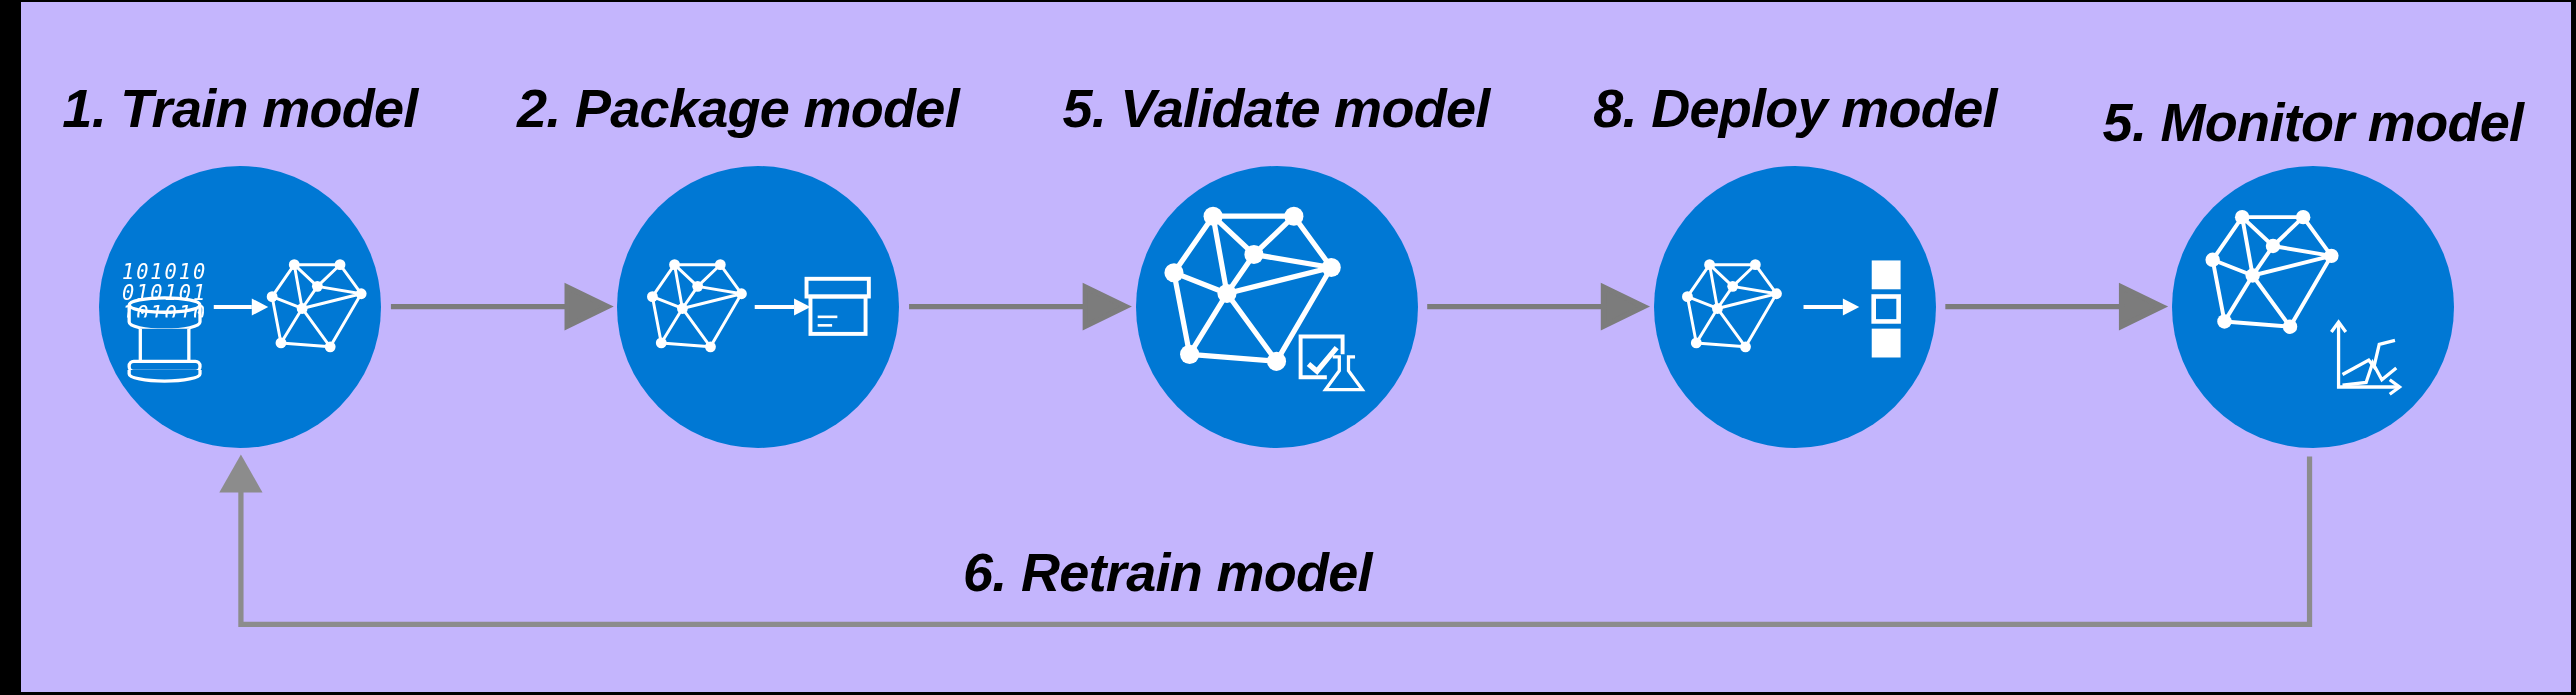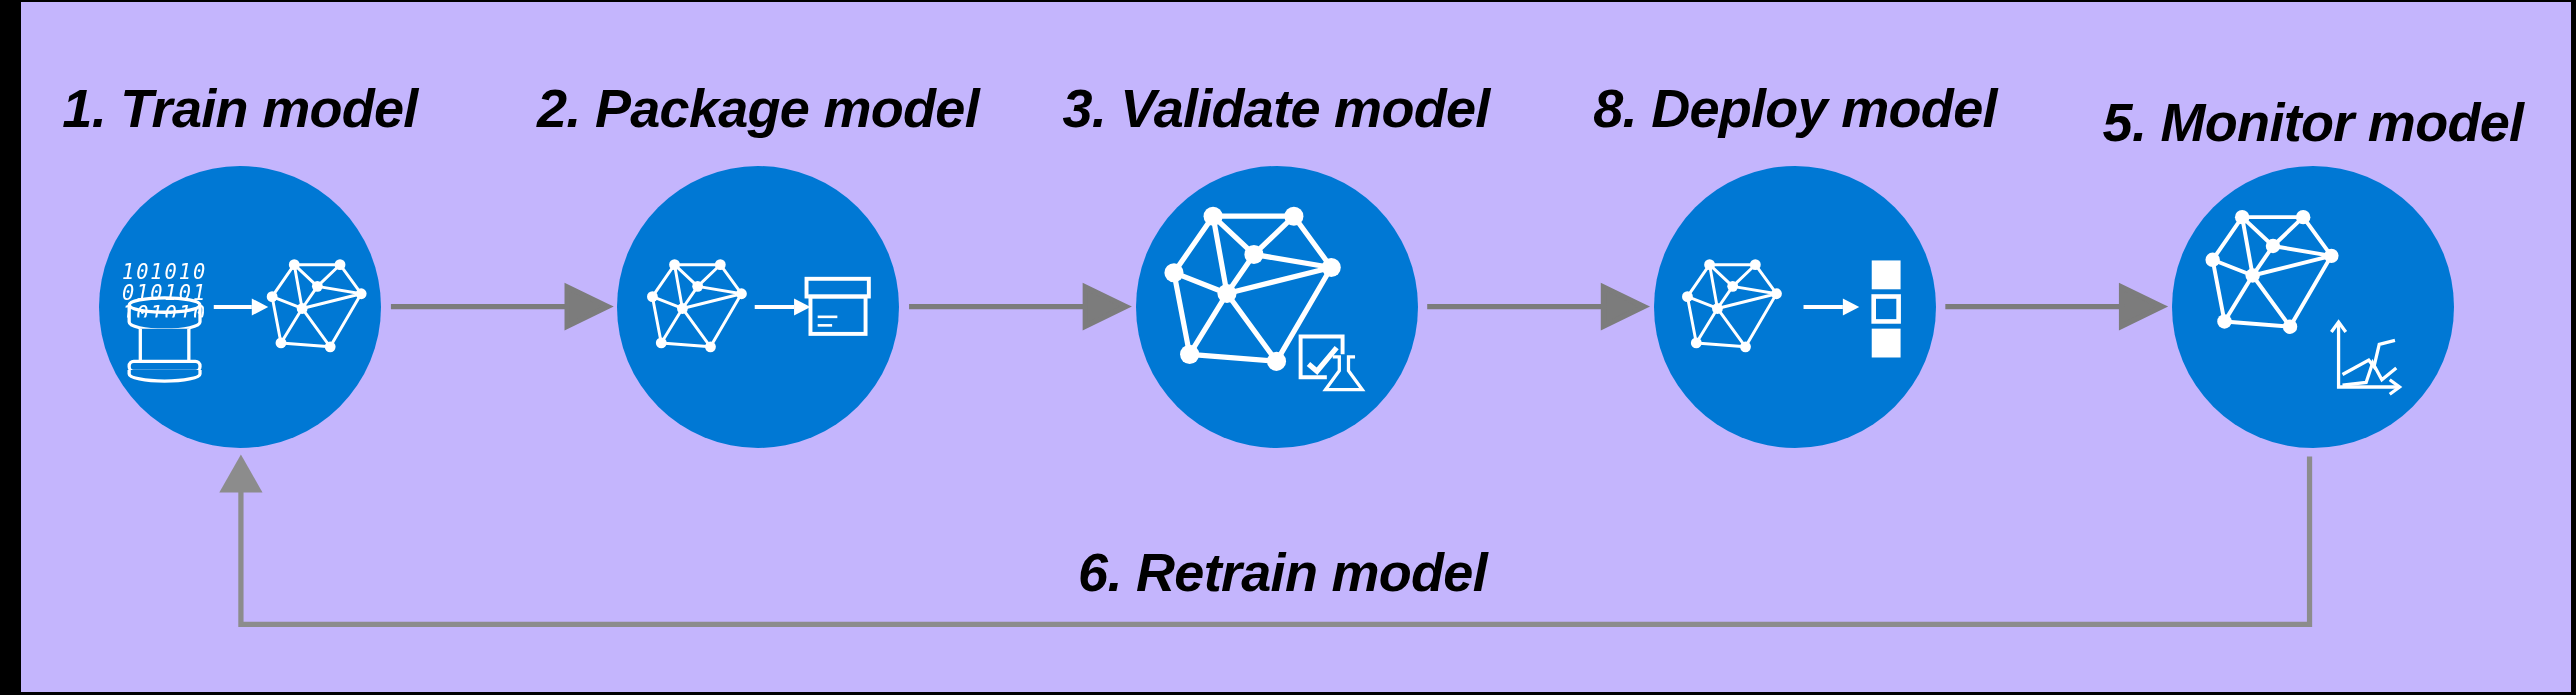--- a/index.html
+++ b/index.html
@@ -25,21 +25,21 @@
     position:absolute;width:524px;text-align:center;
     font-size:54px;font-weight:700;color:#000;letter-spacing:-0.7px;
     white-space:nowrap;
   }
   .stage-circle{
     position:absolute;width:282px;height:282px;border-radius:50%;
     background:#0078D4;
   }
   .stage-circle svg{position:absolute;left:0;top:0;}
   .loop-label{
-    position:absolute;width:524px;text-align:right;
+    position:absolute;width:524px;text-align:left;
     font-size:54px;font-weight:700;color:#000;letter-spacing:-0.7px;
     z-index:3;white-space:nowrap;
   }
   .bin{
     font-family:"DejaVu Sans Mono", monospace;
     font-size:31px;letter-spacing:3px;fill:#fff;
   }
 </style>
 </head>
 <body>
@@ -107,40 +107,40 @@
         <g stroke="#fff" fill="#fff">
           <line x1="175" y1="215" x2="233" y2="215" stroke-width="6"></line>
           <polygon points="258,215 233,202 233,228" stroke="none"></polygon>
         </g>
         <use href="#net-graph" transform="translate(255,140) scale(0.75)"></use>
       </svg>
     </div>
   </div>
 
   <div class="stage">
-    <div class="stage-label" style="left:496px;top:77px">2. Package model</div>
+    <div class="stage-label" style="left:476px;top:77px">2. Package model</div>
     <div class="stage-circle" style="left:617px;top:166px">
       <svg width="282" height="282" viewBox="0 0 430 430">
         <use href="#net-graph" transform="translate(45,140) scale(0.75)"></use>
         <g stroke="#fff" fill="#fff">
           <line x1="210" y1="215" x2="270" y2="215" stroke-width="6"></line>
           <polygon points="295,215 270,202 270,228" stroke="none"></polygon>
         </g>
         <g stroke="#fff" fill="none">
           <rect x="289" y="172" width="95" height="27" stroke-width="6"></rect>
           <rect x="295" y="199" width="84" height="57" stroke-width="6"></rect>
           <line x1="306" y1="230" x2="336" y2="230" stroke-width="4"></line>
           <line x1="306" y1="243" x2="328" y2="243" stroke-width="4"></line>
         </g>
       </svg>
     </div>
   </div>
 
   <div class="stage">
-    <div class="stage-label" style="left:1014px;top:77px">3. Validate model</div>
+    <div class="stage-label" style="left:1014px;top:77px">5. Validate model</div>
     <div class="stage-circle" style="left:1136px;top:166px">
       <svg width="282" height="282" viewBox="0 0 430 430">
         <use href="#net-graph" transform="translate(42,58) scale(1.325)"></use>
         <g stroke="#fff" fill="none">
           <polyline points="315,287 315,260 251,260 251,322 291,322" stroke-width="6"></polyline>
           <polyline points="263,302 276,313 306,277" stroke-width="8"></polyline>
         </g>
         <path d="M300,291 h10 v21 l-21,29 h56 l-21,-29 v-21 h10" stroke="#fff" stroke-width="5" fill="none"></path>
       </svg>
     </div>

